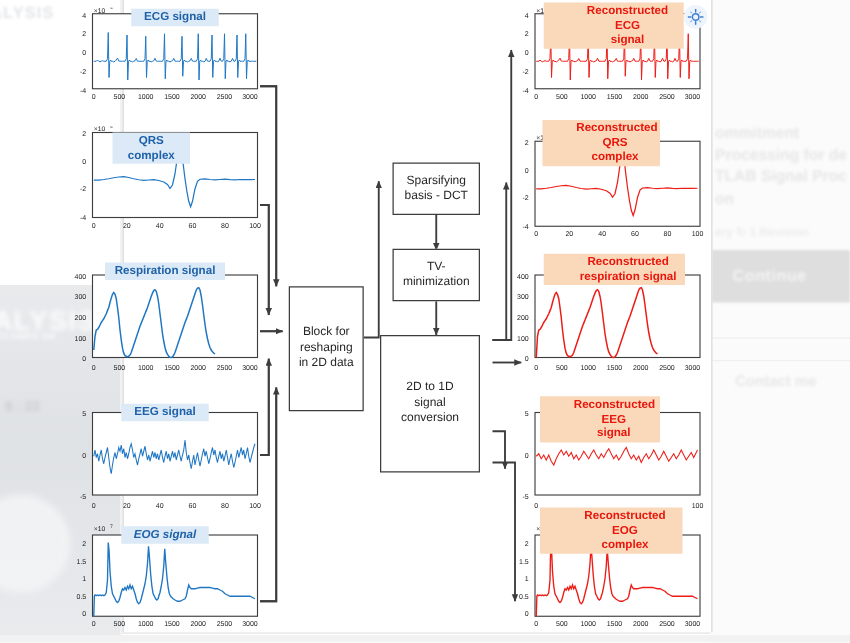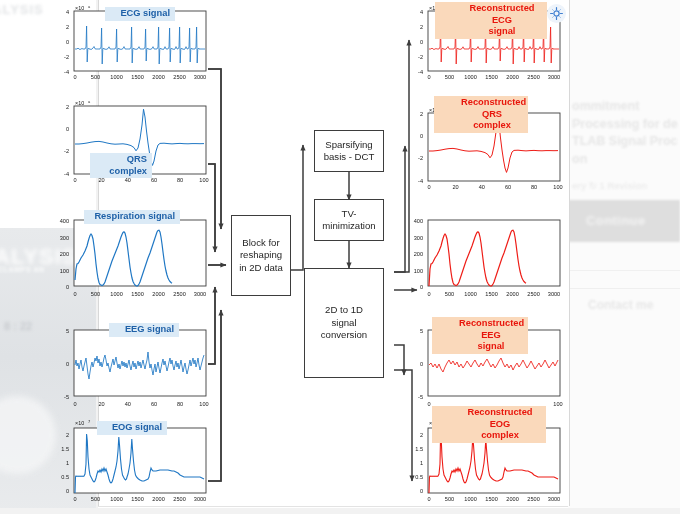--- a/index.html
+++ b/index.html
@@ -54,21 +54,21 @@
   .plot svg{display:block;}
 
   
   .tick{font-family:"Liberation Sans",sans-serif;font-size:5.6px;fill:#1a1a1a;}
   .expo{font-family:"Liberation Sans",sans-serif;font-size:5.4px;fill:#1a1a1a;}
   .expo-sup{font-family:"Liberation Sans",sans-serif;font-size:4px;fill:#1a1a1a;}
 
   
   .chip{position:absolute;text-align:center;font-weight:700;line-height:11.5px;
         padding:1px 5px;box-sizing:border-box;}
-  .chip-blue{background:#dbeaf6;color:#1f61a8;font-size:9.3px;text-align:right;}
+  .chip-blue{background:#dbeaf6;color:#1f61a8;font-size:9.3px;}
   .chip-orange{background:#fad9bb;color:#e8160c;font-size:9.3px;padding-left:27px;}
 
   
   .pbox{position:absolute;border:1.4px solid #3d3d3d;background:#ffffff;
         display:flex;align-items:center;justify-content:center;text-align:center;
         color:#262626;font-size:9.6px;line-height:12.4px;box-sizing:border-box;}
 
   
   #wires{position:absolute;left:0;top:0;width:680px;height:514px;pointer-events:none;}
 
@@ -207,21 +207,21 @@
       <text class="tick" x="122" y="81" text-anchor="middle">80</text>
       <text class="tick" x="146" y="81" text-anchor="middle">100</text>
       <polyline fill="none" stroke="#1f77c4" stroke-width="1" points="
       17,43 21,43 25,42.6 29,42 33,41.2 37,40.6 41,40.4 45,41 49,42 53,42.8 57,43.2
       61,43 65,42.8 69,43.4 73,44.6 76,46.6 78,49.8 80,47 82,38 84,24 85.5,8.2
       87,16 88.5,30 90,42 91.5,52 93,60 94.5,64.4 96,60 98,50 100,44 102,42.4
       106,42.2 110,42.6 114,42.9 118,42.6 122,42.4 126,42.7 130,42.8 134,42.6
       138,42.6 142,42.7 146,42.6"></polyline>
     </svg>
   </div>
-  <div class="chip chip-blue" style="left:90px;top:106px;width:62px;white-space:pre-line;margin-top:47px;">QRS
+  <div class="chip chip-blue" style="left:90px;top:106px;width:62px;white-space:pre-line;">QRS
 complex</div>
 
   <div class="plot" style="left:58px;top:212px;">
     <svg width="152" height="95" viewBox="0 0 152 95">
       <rect x="16" y="8" width="132" height="66" fill="#fff" stroke="#3d3d3d" stroke-width="0.9"></rect>
       <text class="tick" x="11" y="11" text-anchor="end">400</text>
       <text class="tick" x="11" y="27.5" text-anchor="end">300</text>
       <text class="tick" x="11" y="44" text-anchor="end">200</text>
       <text class="tick" x="11" y="60.5" text-anchor="end">100</text>
       <text class="tick" x="11" y="77" text-anchor="end">0</text>
@@ -268,21 +268,21 @@
       72,44 73,48 74,43 75,39 76,45 77,41 78,47 79,43 80,39 81,44 82,40
       83,46 84,42 85,38 86,43 87,47 88,42 89,38 90,30 91,40 92,46 93,42
       94,48 95,53 96,47 97,42 98,50 99,45 100,40 101,46 102,51 103,46
       104,41 105,37 106,43 107,39 108,44 109,49 110,45 111,40 112,36
       113,42 114,38 115,44 116,48 117,43 118,39 119,45 120,41 121,47
       122,43 123,38 124,44 125,50 126,45 127,41 128,47 129,52 130,48
       131,43 132,38 133,44 134,40 135,36 136,42 137,38 138,45 139,41
       140,36 141,43 142,48 143,44 144,40 145,36 146,33"></polyline>
     </svg>
   </div>
-  <div class="chip chip-blue" style="left:109px;top:323px;width:70px;">EEG signal</div>
+  <div class="chip chip-blue" style="left:97px;top:323px;width:70px;">EEG signal</div>
 
   <div class="plot" style="left:58px;top:419px;">
     <svg width="152" height="92" viewBox="0 0 152 92">
       <rect x="16" y="9" width="132" height="65" fill="#fff" stroke="#3d3d3d" stroke-width="0.9"></rect>
       <text class="tick" x="11" y="18" text-anchor="end">2</text>
       <text class="tick" x="11" y="32" text-anchor="end">1.5</text>
       <text class="tick" x="11" y="46" text-anchor="end">1</text>
       <text class="tick" x="11" y="60" text-anchor="end">0.5</text>
       <text class="tick" x="11" y="74" text-anchor="end">0</text>
       <text class="expo" x="17" y="6">×10</text>
@@ -301,23 +301,23 @@
       47,52 48,50 49,53 50,56 51,60 52,63 53,64 54,63 55,60 56,56 57,52
       58,48 59,42 60,32 60.8,18 61.5,26 62.5,40 63.5,50 64.5,56 65.5,58
       66.5,60 67.5,61 68.5,60 69,58 70,55 71,50 72,44 73,34 73.8,20
       74.5,30 75.5,42 76.5,51 77.5,56 78.5,58 79.5,59 80.5,60 82,61
       84,62 86,62 88,61 90,60 91,58 92,53 93,49 94,51 95,52 96,52 98,52
       100,51.5 102,51 104,51 106,51 108,51 110,51 112,51.5 114,52
       116,52 118,53 120,54 122,56 124,57 126,58 128,58 130,58 132,58
       134,58 136,58 138,58 140,58 142,58 144,59 146,60"></polyline>
     </svg>
   </div>
-  <div class="chip chip-blue" style="left:97px;top:421px;width:70px;">EOG signal</div>
-
-  <div class="pbox" style="left:231px;top:215px;width:60px;height:81px;white-space:pre-line;">Block for
+  <div class="chip chip-blue" style="left:97px;top:421px;width:70px;font-style:italic;">EOG signal</div>
+
+  <div class="pbox" style="left:231px;top:229px;width:60px;height:100px;white-space:pre-line;">Block for
 reshaping
 in 2D data</div>
 
   <div class="pbox" style="left:314px;top:199px;width:70px;height:42px;white-space:pre-line;">TV-
 minimization</div>
 
   <div class="pbox" style="left:314px;top:130px;width:70px;height:42px;white-space:pre-line;">Sparsifying
 basis - DCT</div>
 
   <div class="pbox" style="left:304px;top:268px;width:80px;height:110px;white-space:pre-line;">2D to 1D
@@ -414,20 +414,22 @@
       39,60 40,66.5 41,70.5 42,72.5 43,73 44,73.5 45,73 46,72 47,70 48,67
       49,64 50,61 51,58 52,55 53,52 54,49 55,46.5 56,44 57,41.5 58,39 59,36.5
       60,34 61,31 62,28 63,25 64,22.5 65,20.5 66,19.8 67,21 68,25 69,31 70,39
       71,47 72,55 73,61 74,66 75,69.5 76,71.5 77,73 78,73.8 79,74 80,73.5
       81,72 82,70 83,67 84,64 85,61 86,58 87,55 88,52 89,49 90,46 91,43.5
       92,41 93,38 94,35 95,32 96,29 97,26 98,23 99,20 100,18.5 101,18.2
       102,20 103,25 104,32 105,40 106,47.5 107,54 108,59 109,63 110,66 111,68
       112,69.5 113,70.5 114,71.2"></polyline>
     </svg>
   </div>
+  <div class="chip chip-orange" style="left:435px;top:203px;width:113px;white-space:pre-line;">Reconstructed
+respiration signal</div>
 
   <div class="plot" style="left:412px;top:322px;">
     <svg width="152" height="92" viewBox="0 0 152 92">
       <rect x="16" y="8" width="132" height="66" fill="#fff" stroke="#3d3d3d" stroke-width="0.9"></rect>
       <text class="tick" x="11" y="11" text-anchor="end">5</text>
       <text class="tick" x="11" y="44" text-anchor="end">0</text>
       <text class="tick" x="11" y="77" text-anchor="end">-5</text>
       <text class="tick" x="17" y="84" text-anchor="middle">0</text>
       <text class="tick" x="146" y="84" text-anchor="middle">100</text>
       <polyline fill="none" stroke="#ee1c16" stroke-width="0.85" points="

